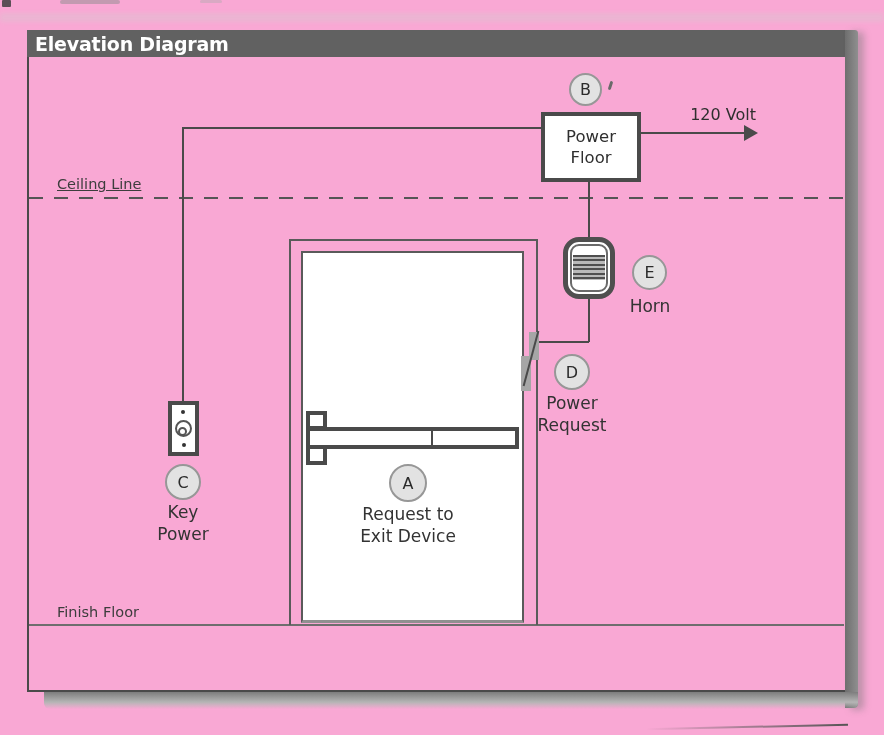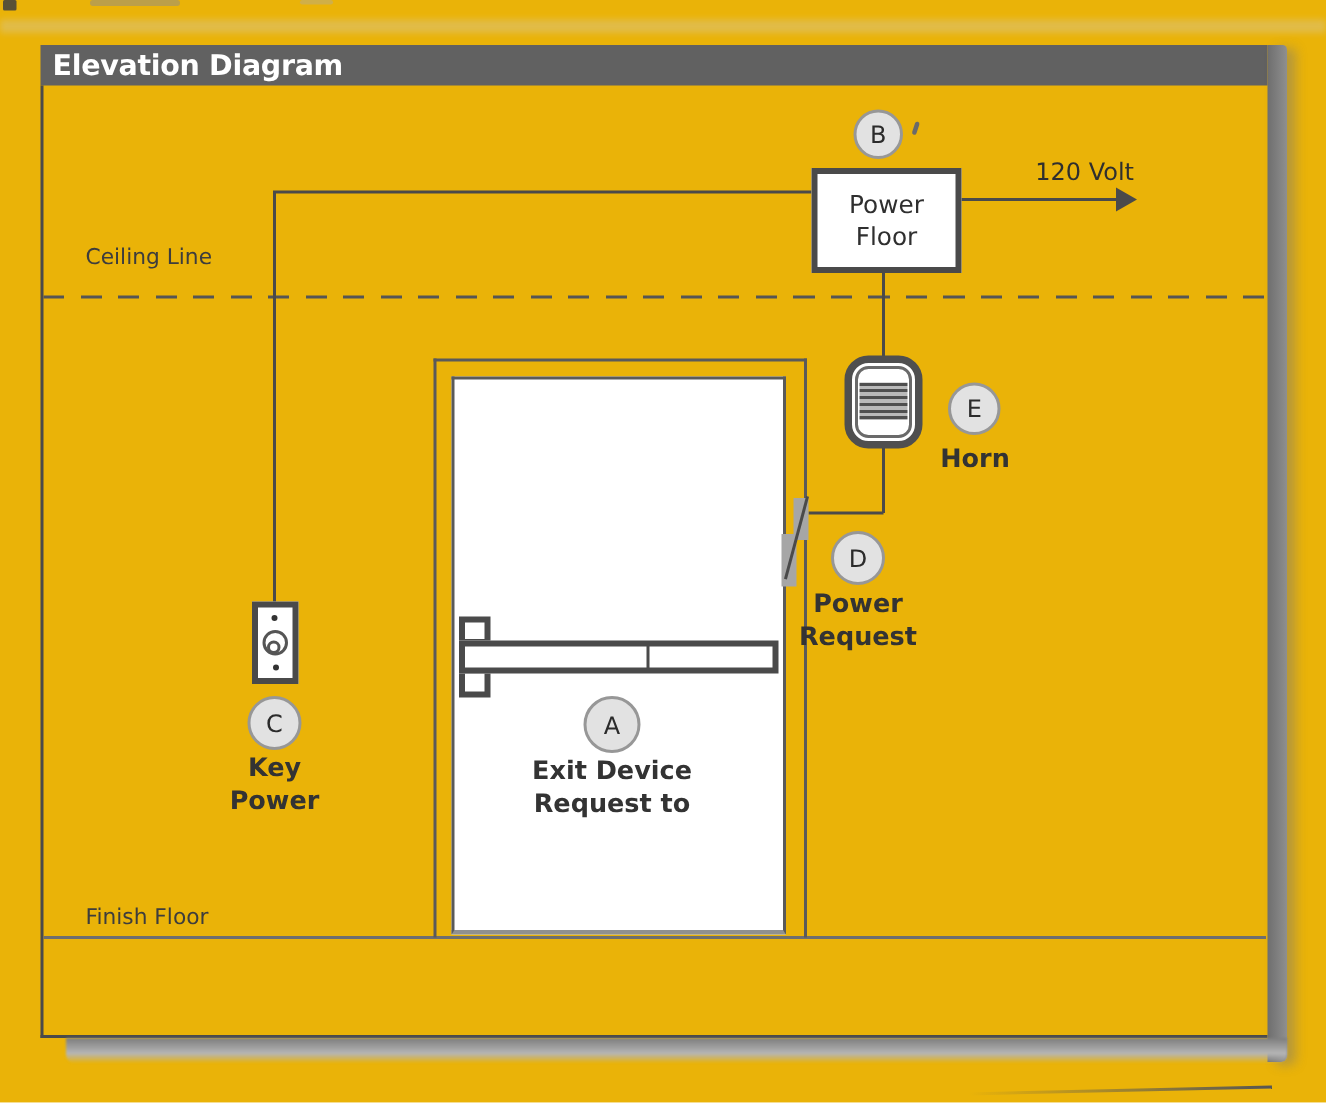--- a/index.html
+++ b/index.html
@@ -1,17 +1,17 @@
 <!DOCTYPE html>
 <html><head>
 <meta charset="utf-8">
 <style>
   html,body{margin:0;padding:0;background:#ffffff;}
   .scan{
-    position:relative;width:884px;height:735px;background:#eab308;overflow:hidden;
+    position:relative;width:884px;height:735px;background:#f9a8d4;overflow:hidden;
     font-family:"DejaVu Sans","Liberation Sans",sans-serif;color:#333;
   }
   .scan *{box-sizing:border-box;}
   .abs{position:absolute;}
 
   
   .top-smear{left:0;top:13px;width:884px;height:9px;background:#cfcfcf;opacity:.32;filter:blur(2px);}
   .smudge-a{left:2px;top:0;width:9px;height:7px;background:#3f3f3f;opacity:.85;border-radius:1px;}
   .smudge-b{left:60px;top:0;width:60px;height:4px;background:#8c8c8c;opacity:.5;border-radius:2px;}
   .smudge-c{left:200px;top:0;width:22px;height:3px;background:#aaa;opacity:.4;border-radius:2px;}
@@ -49,21 +49,21 @@
   .tag{border-radius:50%;background:#e2e2e2;border:2px solid #979797;
     display:flex;align-items:center;justify-content:center;font-size:16px;color:#2b2b2b;}
   .tag-b{left:569px;top:73px;width:33px;height:33px;}
   .tag-e{left:632px;top:255px;width:35px;height:35px;}
   .tag-d{left:554px;top:354px;width:36px;height:36px;}
   .tag-c{left:165px;top:464px;width:36px;height:36px;}
   .tag-a{left:389px;top:464px;width:38px;height:38px;}
   .pen-tick{left:609px;top:81px;width:3px;height:9px;background:#6a6a6a;border-radius:2px;transform:rotate(18deg);}
 
   
-  .dev-label{text-align:center;font-size:17px;line-height:21.5px;color:#333;font-weight:bold;}
+  .dev-label{text-align:center;font-size:17px;line-height:21.5px;color:#333;}
   .lbl-horn{left:615px;top:296px;width:70px;}
   .lbl-pt{left:531px;top:393px;width:82px;}
   .lbl-ks{left:143px;top:502px;width:80px;}
   .lbl-exit{left:337px;top:504px;width:142px;}
 
   
   .horn{left:563px;top:237px;width:52px;height:62px;border:5px solid #4f4f4f;border-radius:16px;background:#fff;}
   .horn-inner{position:absolute;inset:2px;border:2px solid #6a6a6a;border-radius:9px;background:#fff;}
   .horn-stripes{position:absolute;left:1px;right:1px;top:9px;bottom:10px;
     background:repeating-linear-gradient(to bottom,#4f4f4f 0 2px,#b9b9b9 2px 4.5px);}
@@ -104,21 +104,21 @@
 
   <div class="abs header-bar">
     <span class="header-title">Elevation Diagram</span>
   </div>
   <div class="abs border-left"></div>
   <div class="abs border-bottom"></div>
   <div class="abs edge-right"></div>
   <div class="abs edge-bottom"></div>
   <div class="abs curl-line"></div>
 
-  <div class="abs ref-label" style="left:57px;top:164px;">Ceiling Line</div>
+  <div class="abs ref-label" style="left:57px;top:176px;text-decoration:underline;">Ceiling Line</div>
   <div class="abs ceiling-line"></div>
   <div class="abs ref-label" style="left:57px;top:604px;">Finish Floor</div>
   <div class="abs floor-line"></div>
 
   <div class="abs wire" style="left:182px;top:128px;width:2px;height:274px;"></div>
   <div class="abs wire" style="left:182px;top:127px;width:359px;height:2px;"></div>
   <div class="abs wire" style="left:588px;top:182px;width:2px;height:57px;"></div>
   <div class="abs wire" style="left:588px;top:297px;width:2px;height:45px;"></div>
   <div class="abs wire" style="left:539px;top:341px;width:50px;height:2px;"></div>
   <div class="abs wire" style="left:508px;top:384px;width:2px;height:46px;"></div>
@@ -144,22 +144,22 @@
   <div class="abs dev-label lbl-horn">Horn</div>
 
   <div class="abs door-frame"></div>
   <div class="abs door-leaf"></div>
   <div class="abs bar-tab tab-top"></div>
   <div class="abs bar-tab tab-bottom"></div>
   <div class="abs panic-bar"></div>
   <div class="abs bar-divider"></div>
   <div class="abs tag tag-a">A</div>
   <div class="abs dev-label lbl-exit">
+    <div>Request to</div>
     <div>Exit Device</div>
-    <div>Request to</div>
   </div>
 
   <div class="abs pt-band1"></div>
   <div class="abs pt-band2"></div>
   <div class="abs pt-diag"></div>
   <div class="abs tag tag-d">D</div>
   <div class="abs dev-label lbl-pt">
     <div>Power</div>
     <div>Request</div>
   </div>

